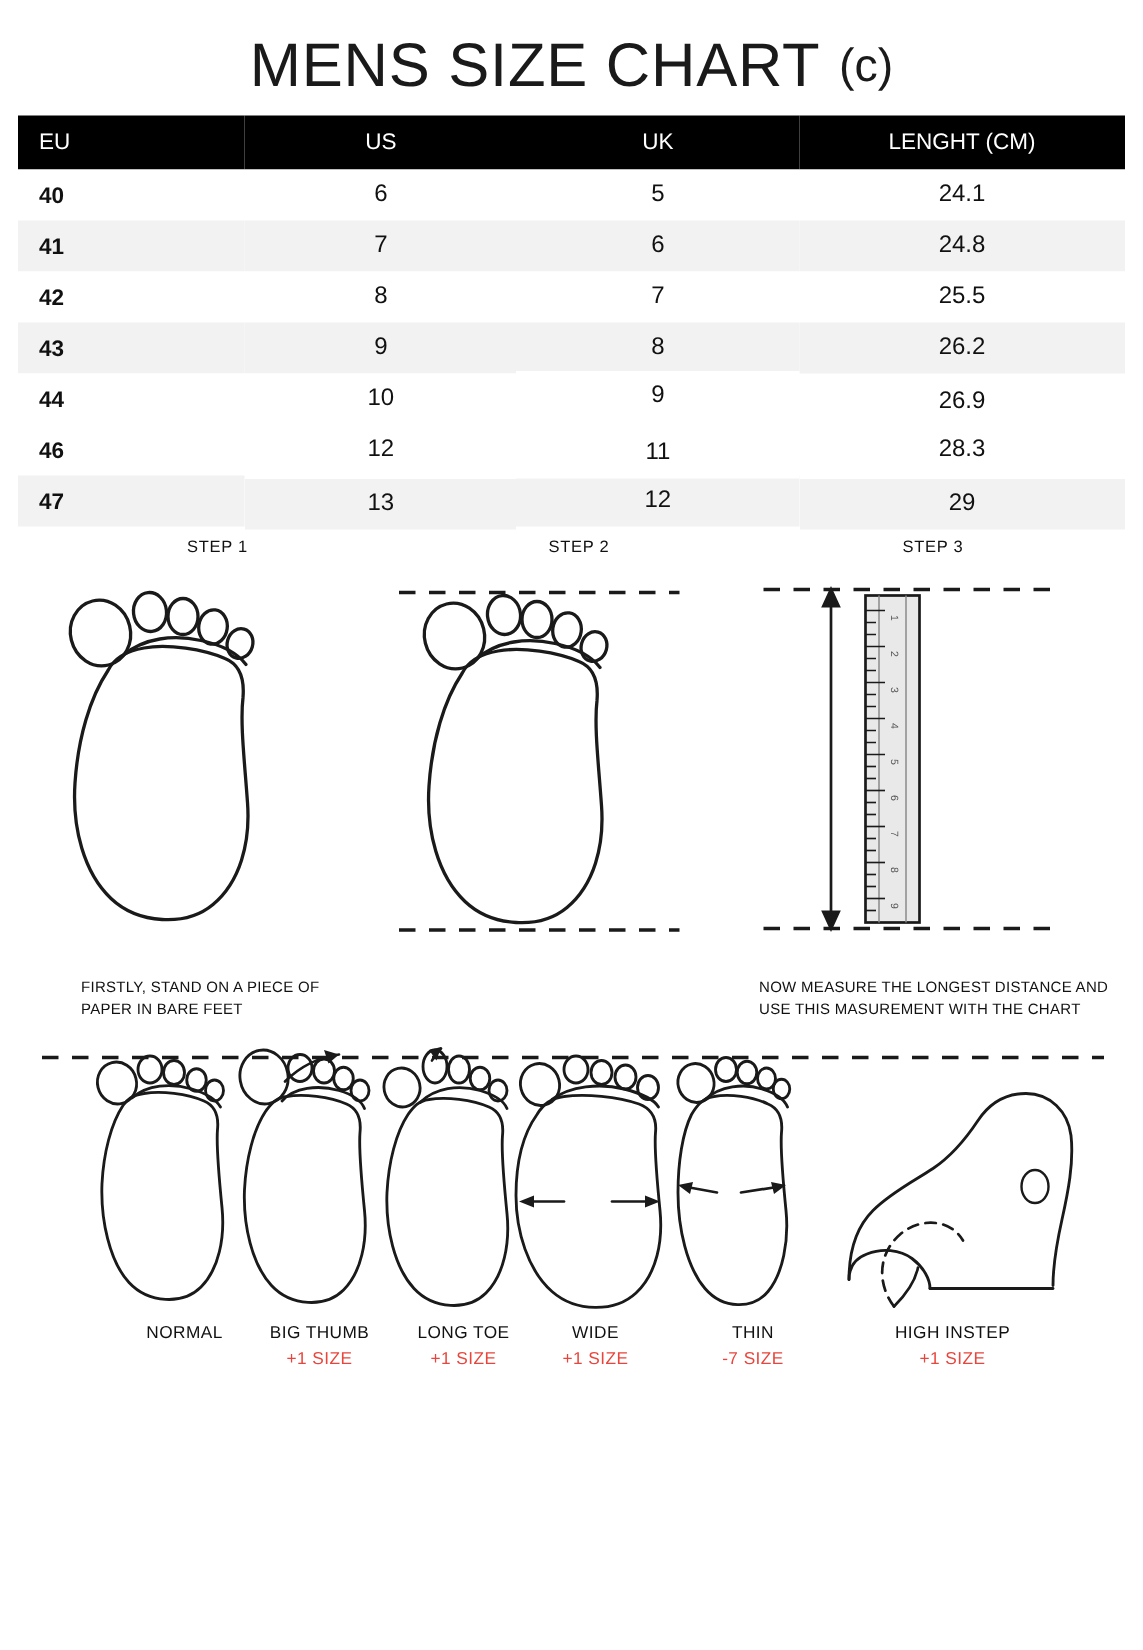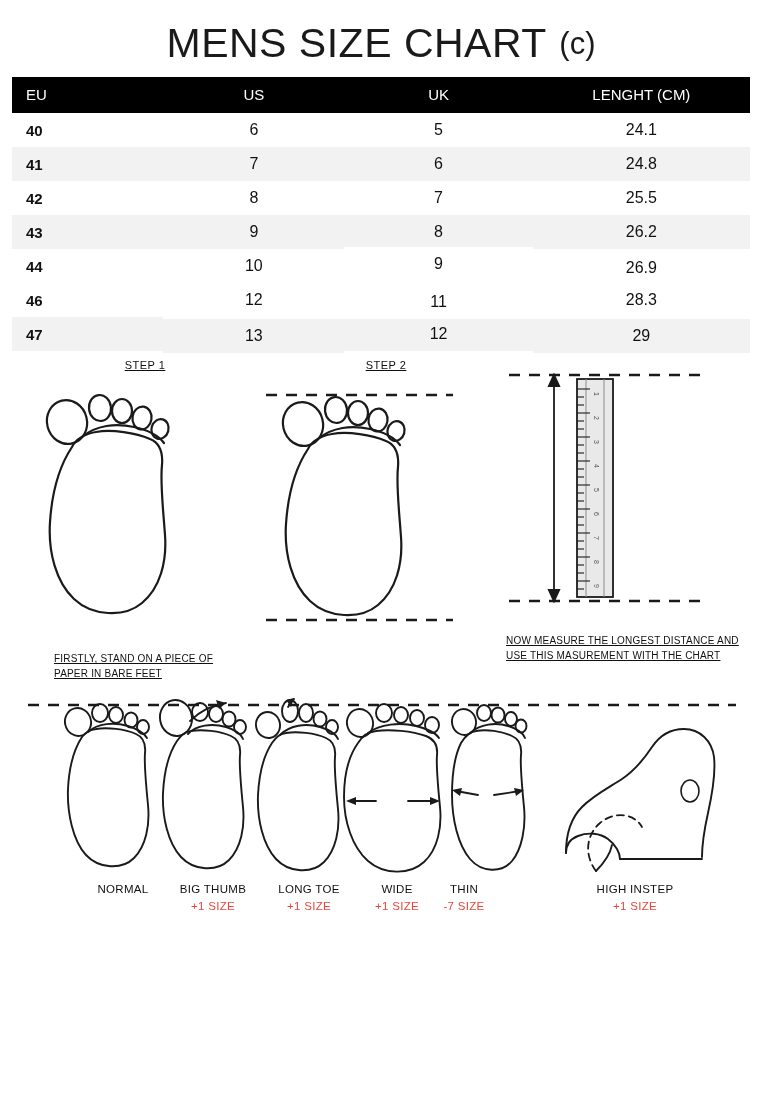--- a/index.html
+++ b/index.html
@@ -81,21 +81,20 @@
   
   .nudge-1 { position: relative; top: -2px; }
   .nudge-2 { position: relative; top: 2px; }
   .nudge-3 { position: relative; top: 3px; }
 
   
   .steps {
     display: flex;
     margin-top: 8px;
     padding: 0 12px;
-    text-decoration: underline;
   }
   .step {
     flex: 1;
     position: relative;
   }
   .step-label {
     font-size: 11px;
     letter-spacing: 0.5px;
     text-align: center;
     padding-bottom: 6px;
@@ -249,20 +248,21 @@
         </g>
 
         <line x1="8" y1="18" x2="195" y2="18" stroke="#1a1a1a" stroke-width="2.4" stroke-dasharray="11 9"></line>
 
         <line x1="8" y1="243" x2="195" y2="243" stroke="#1a1a1a" stroke-width="2.4" stroke-dasharray="11 9"></line>
       </svg>
     </div>
   </div>
 
   <div class="step step-3">
+    <div class="step-label">STEP 3</div>
     <div class="step-art">
       <svg width="240" height="265" viewBox="0 0 240 265">
 
         <line x1="5" y1="16" x2="200" y2="16" stroke="#1a1a1a" stroke-width="2.4" stroke-dasharray="11 9"></line>
         <line x1="5" y1="242" x2="200" y2="242" stroke="#1a1a1a" stroke-width="2.4" stroke-dasharray="11 9"></line>
 
         <g stroke="#1a1a1a" stroke-width="2" fill="#1a1a1a">
           <line x1="50" y1="22" x2="50" y2="236" stroke-width="1.8"></line>
           <polygon points="50,16 45,27 55,27"></polygon>
           <polygon points="50,242 45,231 55,231"></polygon>
@@ -409,21 +409,21 @@
       <span class="adj">+1 SIZE</span>
     </div>
     <div class="vlabel" style="left:256px; width:106px;">
       <span class="name">LONG TOE</span>
       <span class="adj">+1 SIZE</span>
     </div>
     <div class="vlabel" style="left:345px; width:104px;">
       <span class="name">WIDE</span>
       <span class="adj">+1 SIZE</span>
     </div>
-    <div class="vlabel" style="left:412px; width:104px;">
+    <div class="vlabel" style="left:450px; width:104px;">
       <span class="name">THIN</span>
       <span class="adj">-7 SIZE</span>
     </div>
     <div class="vlabel" style="left:570px; width:130px;">
       <span class="name">HIGH INSTEP</span>
       <span class="adj">+1 SIZE</span>
     </div>
   </div>
 </div>
 

